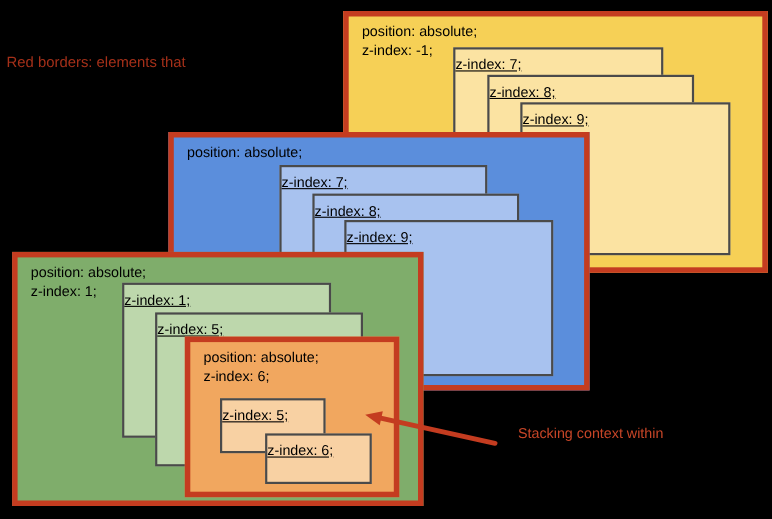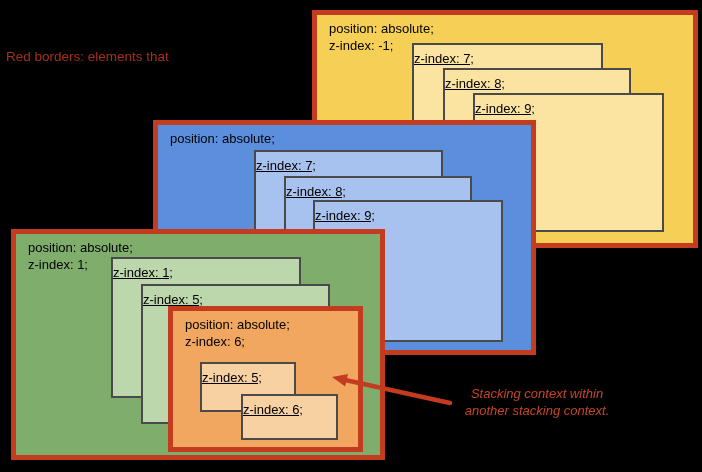--- a/index.html
+++ b/index.html
@@ -84,21 +84,20 @@
   }
   .annotation {
     position: absolute;
     left: 447px;
     top: 385px;
     width: 180px;
     text-align: center;
     font-size: 13px;
     line-height: 17px;
     color: var(--annotation-red, #c64527);
-    font-style: italic;
   }
   .arrow-layer {
     position: absolute;
     left: 0;
     top: 0;
     pointer-events: none;
   }
 </style>
 </head>
 <body>
@@ -166,16 +165,15 @@
     </div>
   </div>
 
   <svg class="arrow-layer" width="702" height="472" viewBox="0 0 702 472">
     <line x1="450" y1="403" x2="343" y2="379.5" stroke="#c43c20" stroke-width="4.5" stroke-linecap="round"></line>
     <polygon points="332,377 348,373.9 345.2,386.6" fill="#c43c20"></polygon>
   </svg>
 
   <div class="annotation">
     <div>Stacking context within</div>
-    <div>another stacking context.</div>
   </div>
 
 </div>
 
 </body></html>

